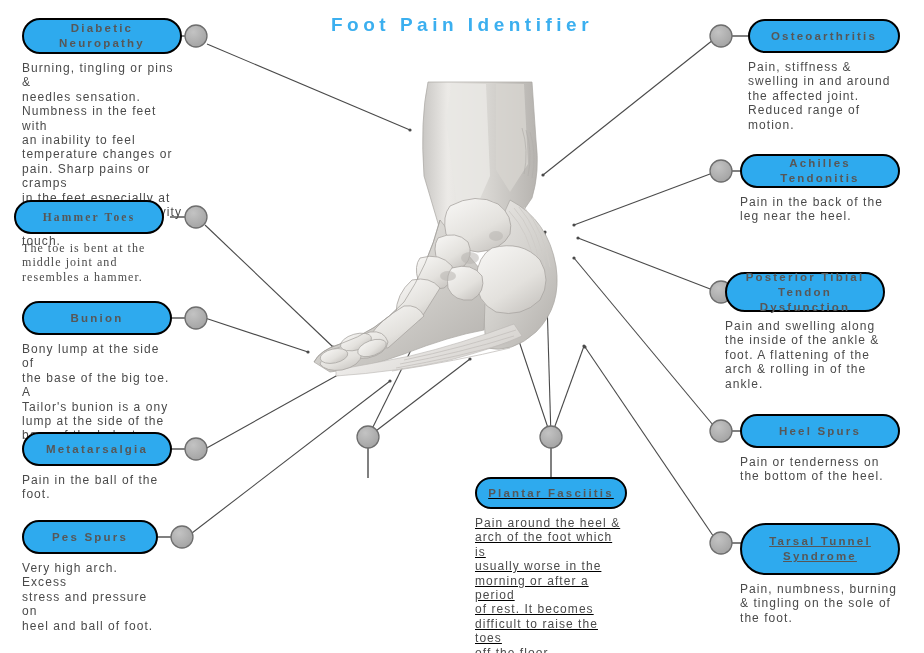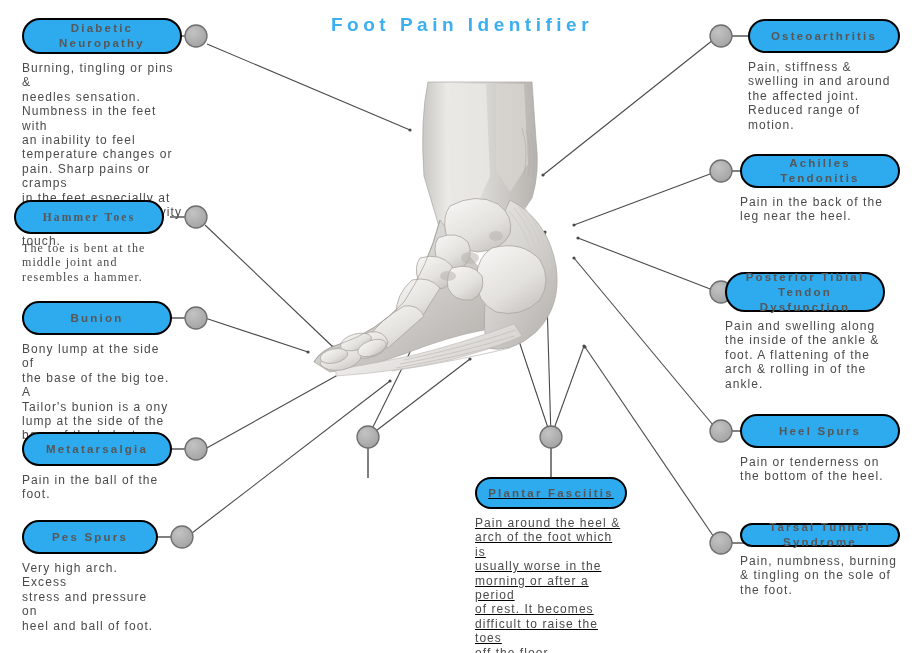--- a/index.html
+++ b/index.html
@@ -321,20 +321,20 @@
 ankle.</div>
   </div>
 
   <div class="callout" style="left:740px;top:414px;width:160px;">
     <div class="pill" style="height:34px;">Heel Spurs</div>
     <div class="desc">Pain or tenderness on
 the bottom of the heel.</div>
   </div>
 
   <div class="callout" style="left:740px;top:523px;width:160px;">
-    <div class="pill two" style="height:24px;">Tarsal Tunnel
+    <div class="pill two" style="height:52px;text-decoration:underline;">Tarsal Tunnel
 Syndrome</div>
     <div class="desc">Pain, numbness, burning
 &amp; tingling on the sole of
 the foot.</div>
   </div>
 
 </div>
 
 </body></html>

